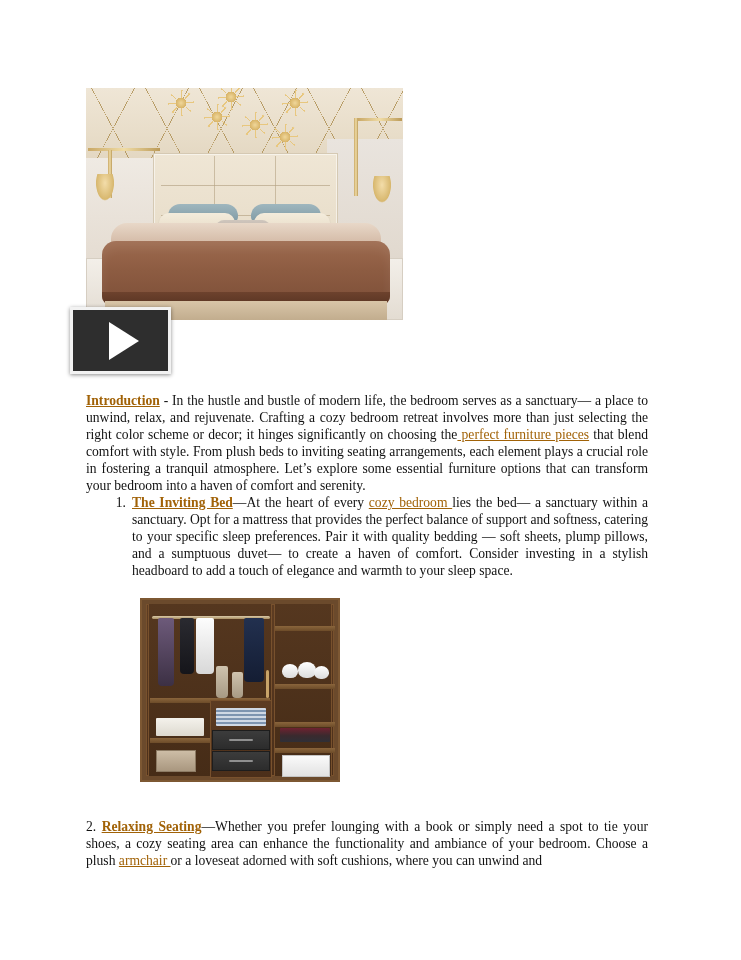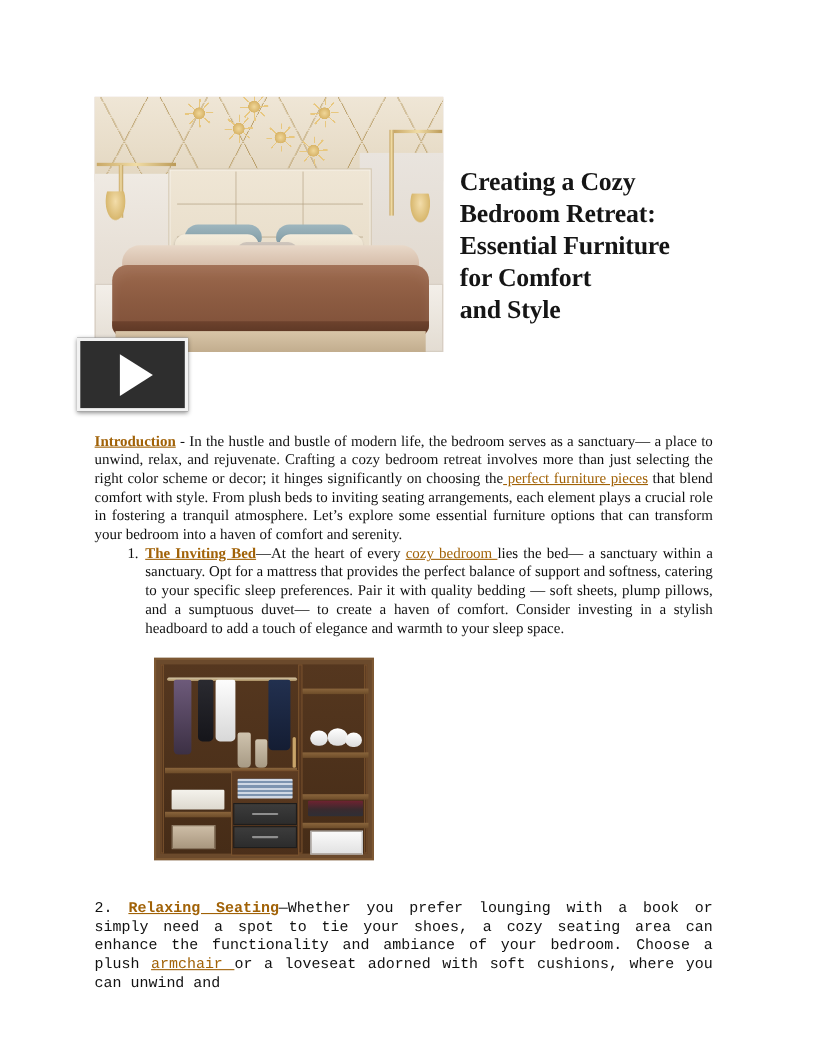--- a/index.html
+++ b/index.html
@@ -246,21 +246,21 @@
   .list-item .li-body {
     display: block;
     margin-left: 28px;
   }
 
   #item-2 {
     position: absolute;
     left: 86px;
     top: 804px;
     width: 562px;
-    font-family: Liberation Mono, monospace;
+    font-family: Liberation Serif, serif;
     font-size: 13.6px;
     line-height: 17.1px;
     text-align: justify;
     color: #111111;
   }
 
   a.doclink {
     color: #a16207;
     text-decoration: underline;
   }
@@ -397,25 +397,20 @@
     <div class="duvet-top"></div>
     <div class="duvet"></div>
     <div class="duvet-fold"></div>
     <div class="bed-base"></div>
   </div>
 
   <div class="play-button">
     <div class="play-tri"></div>
   </div>
 
-  <div class="hero-title">Creating a Cozy
-Bedroom Retreat:
-Essential Furniture
-for Comfort
-and Style</div>
 
   <p class="body-text" id="intro-para">
     <a class="doclink bold" href="#">Introduction</a><span> - In the hustle and bustle of modern life, the bedroom serves as a sanctuary— a place to unwind, relax, and rejuvenate. Crafting a cozy bedroom retreat involves more than just selecting the right color scheme or decor; it hinges significantly  on choosing the</span><a class="doclink" href="#"> perfect furniture pieces</a><span> that blend comfort with style. From plush beds to inviting  seating arrangements, each element  plays a crucial role in fostering a tranquil  atmosphere. Let’s explore  some essential furniture options that can transform your bedroom into a haven of comfort and serenity.</span>
   </p>
 
   <div class="list-item" id="item-1">
     <span class="marker">1.</span>
     <span class="li-body"><a class="doclink bold" href="#">The Inviting Bed</a><span>—At  the heart of every </span><a class="doclink" href="#">cozy bedroom </a><span>lies  the bed— a sanctuary within a sanctuary. Opt for a mattress that provides the perfect balance of support and softness, catering  to your specific sleep preferences. Pair it with quality  bedding — soft sheets, plump  pillows, and a sumptuous duvet— to create a haven of comfort. Consider  investing  in a stylish  headboard  to add a touch of elegance  and warmth to your sleep space.</span></span>
   </div>
 

